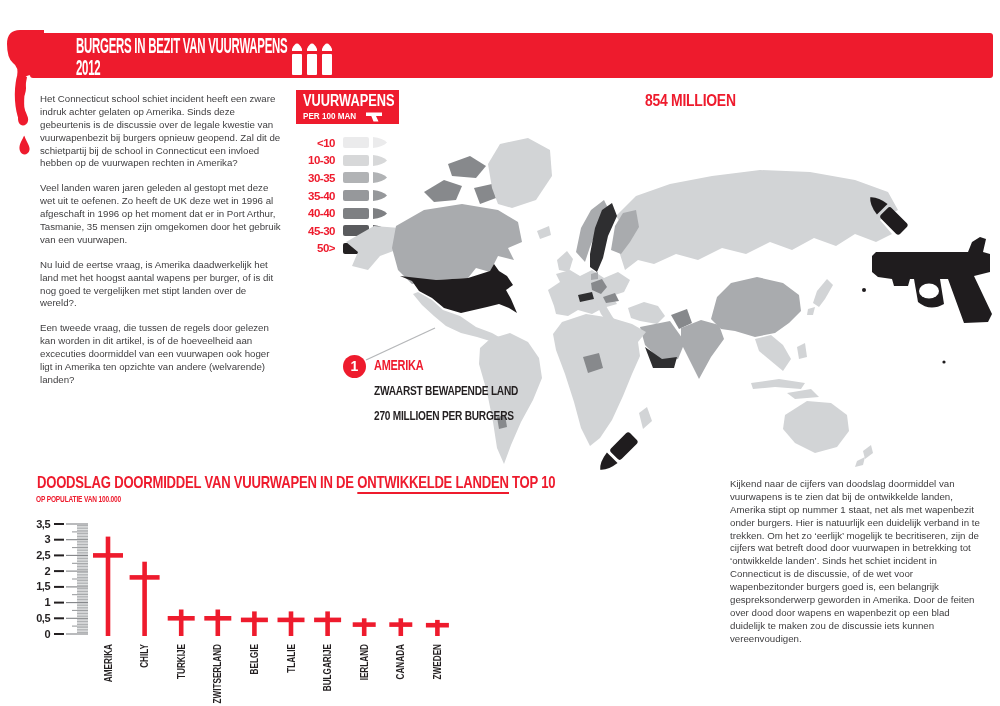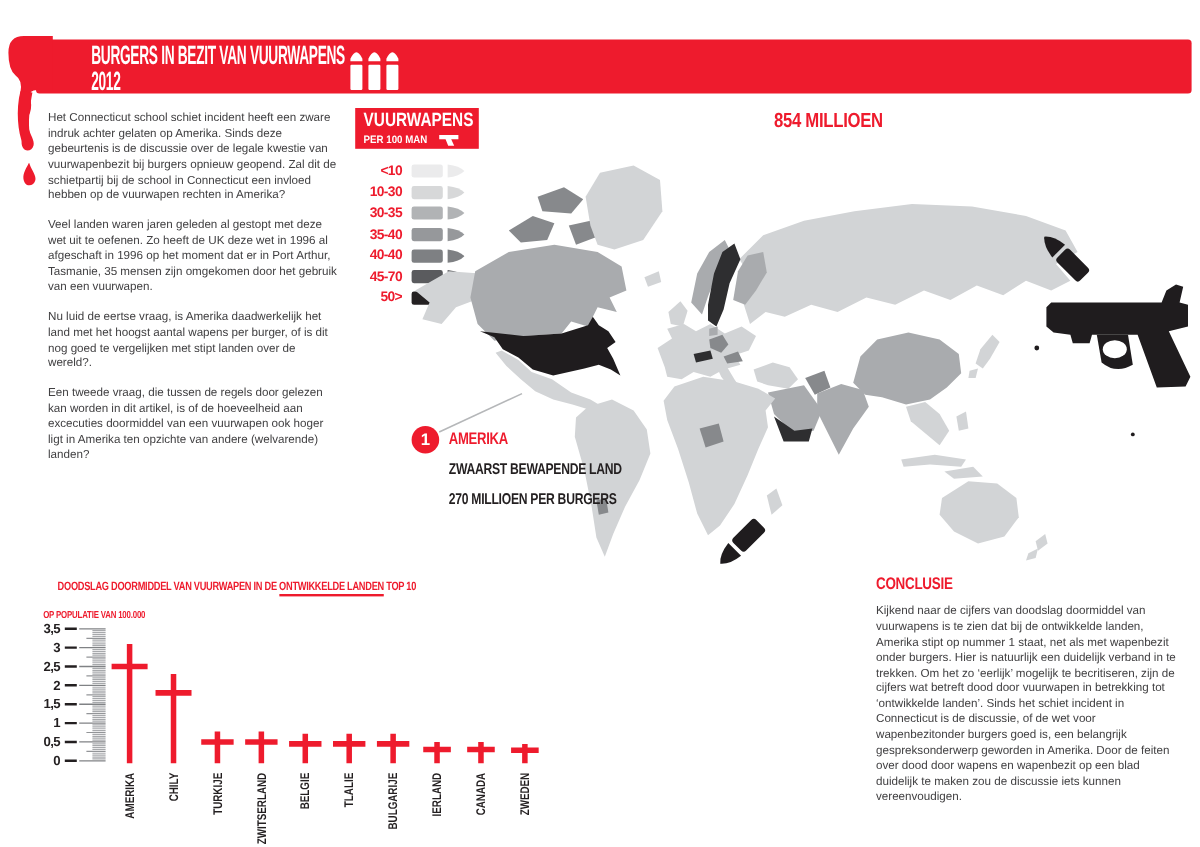--- a/index.html
+++ b/index.html
@@ -34,21 +34,21 @@
 
   
   .rank-circle{position:absolute;left:343px;top:355px;width:23px;height:23px;border-radius:50%;
                background:var(--red);color:#fff;font-weight:bold;font-size:14px;line-height:23px;text-align:center;}
   .callout{position:absolute;left:374px;top:357px;}
   .callout .country{color:var(--red);font-weight:bold;font-size:14px;letter-spacing:-0.3px;}
   .callout .fact{color:var(--ink);font-weight:bold;font-size:13px;margin-top:10px;letter-spacing:-0.3px;}
 
   
   .chart-head{position:absolute;left:36px;top:472px;}
-  .chart-title{margin:12px;color:var(--red);font-weight:bold;font-size:10px;letter-spacing:-0.3px;}
+  .chart-title{margin:1px;color:var(--red);font-weight:bold;font-size:17px;letter-spacing:-0.3px;}
   .chart-title .ul{border-bottom:2px solid var(--red);padding-bottom:0;}
   .chart-sub{margin:1px 0 0 0;color:var(--red);font-weight:bold;font-size:8.5px;letter-spacing:-0.2px;}
   #chart-wrap{position:absolute;left:20px;top:512px;width:480px;height:194px;}
 
   
   .conclusion{position:absolute;left:730px;top:478px;width:253px;}
   .conclusion h3{margin:0 0 10px 0;color:var(--red);font-weight:bold;font-size:14px;letter-spacing:-0.3px;}
   .conclusion p{margin:0;font-size:9.7px;line-height:1.33;color:var(--body-text);}
 
   
@@ -127,21 +127,21 @@
         </svg>
       </div>
       <div class="legend-row">
         <span class="legend-label">40-40</span>
         <svg width="46" height="13" viewBox="0 0 46 13">
           <rect x="1" y="1" width="26" height="11" rx="2" fill="#7e8083"></rect>
           <path d="M31,1 Q41,2.2 45,6.5 Q41,10.8 31,12 Z" fill="#7e8083"></path>
         </svg>
       </div>
       <div class="legend-row">
-        <span class="legend-label">45-70</span>
+        <span class="legend-label">45-30</span>
         <svg width="46" height="13" viewBox="0 0 46 13">
           <rect x="1" y="1" width="26" height="11" rx="2" fill="#5a5b5e"></rect>
           <path d="M31,1 Q41,2.2 45,6.5 Q41,10.8 31,12 Z" fill="#5a5b5e"></path>
         </svg>
       </div>
       <div class="legend-row">
         <span class="legend-label">50&gt;</span>
         <svg width="46" height="13" viewBox="0 0 46 13">
           <rect x="1" y="1" width="26" height="11" rx="2" fill="#242122"></rect>
           <path d="M31,1 Q41,2.2 45,6.5 Q41,10.8 31,12 Z" fill="#242122"></path>
@@ -355,17 +355,16 @@
         <text transform="translate(347.7,132) rotate(-90) scale(0.78,1)" text-anchor="end" font-family="Liberation Sans,sans-serif" font-size="10.5" font-weight="bold" fill="#231f20">IERLAND</text>
         <line x1="380.8" x2="380.8" y1="124" y2="106.3" stroke="#ee1b2d" stroke-width="4.6"></line>
         <line x1="369.3" x2="392.3" y1="112.6" y2="112.6" stroke="#ee1b2d" stroke-width="4.6"></line>
         <text transform="translate(384.3,132) rotate(-90) scale(0.78,1)" text-anchor="end" font-family="Liberation Sans,sans-serif" font-size="10.5" font-weight="bold" fill="#231f20">CANADA</text>
         <line x1="417.40000000000003" x2="417.40000000000003" y1="124" y2="107.9" stroke="#ee1b2d" stroke-width="4.6"></line>
         <line x1="405.90000000000003" x2="428.90000000000003" y1="113.2" y2="113.2" stroke="#ee1b2d" stroke-width="4.6"></line>
         <text transform="translate(420.90000000000003,132) rotate(-90) scale(0.78,1)" text-anchor="end" font-family="Liberation Sans,sans-serif" font-size="10.5" font-weight="bold" fill="#231f20">ZWEDEN</text>
       </svg></div>
 
   <div class="conclusion">
-    <h3><span class="sx" style="transform:scaleX(0.8);">CONCLUSIE</span></h3>
     <p>Kijkend naar de cijfers van doodslag doormiddel van vuurwapens is te zien dat bij de ontwikkelde landen, Amerika stipt op nummer 1 staat, net als met wapenbezit onder burgers. Hier is natuurlijk een duidelijk verband in te trekken. Om het zo ‘eerlijk’ mogelijk te becritiseren, zijn de cijfers wat betreft dood door vuurwapen in betrekking tot ‘ontwikkelde landen’. Sinds het schiet incident in Connecticut is de discussie, of de wet voor wapenbezitonder burgers goed is, een belangrijk gespreksonderwerp geworden in Amerika. Door de feiten over dood door wapens en wapenbezit op een blad duidelijk te maken zou de discussie iets kunnen vereenvoudigen.</p>
   </div>
 
 </div>
 
 </body></html>

